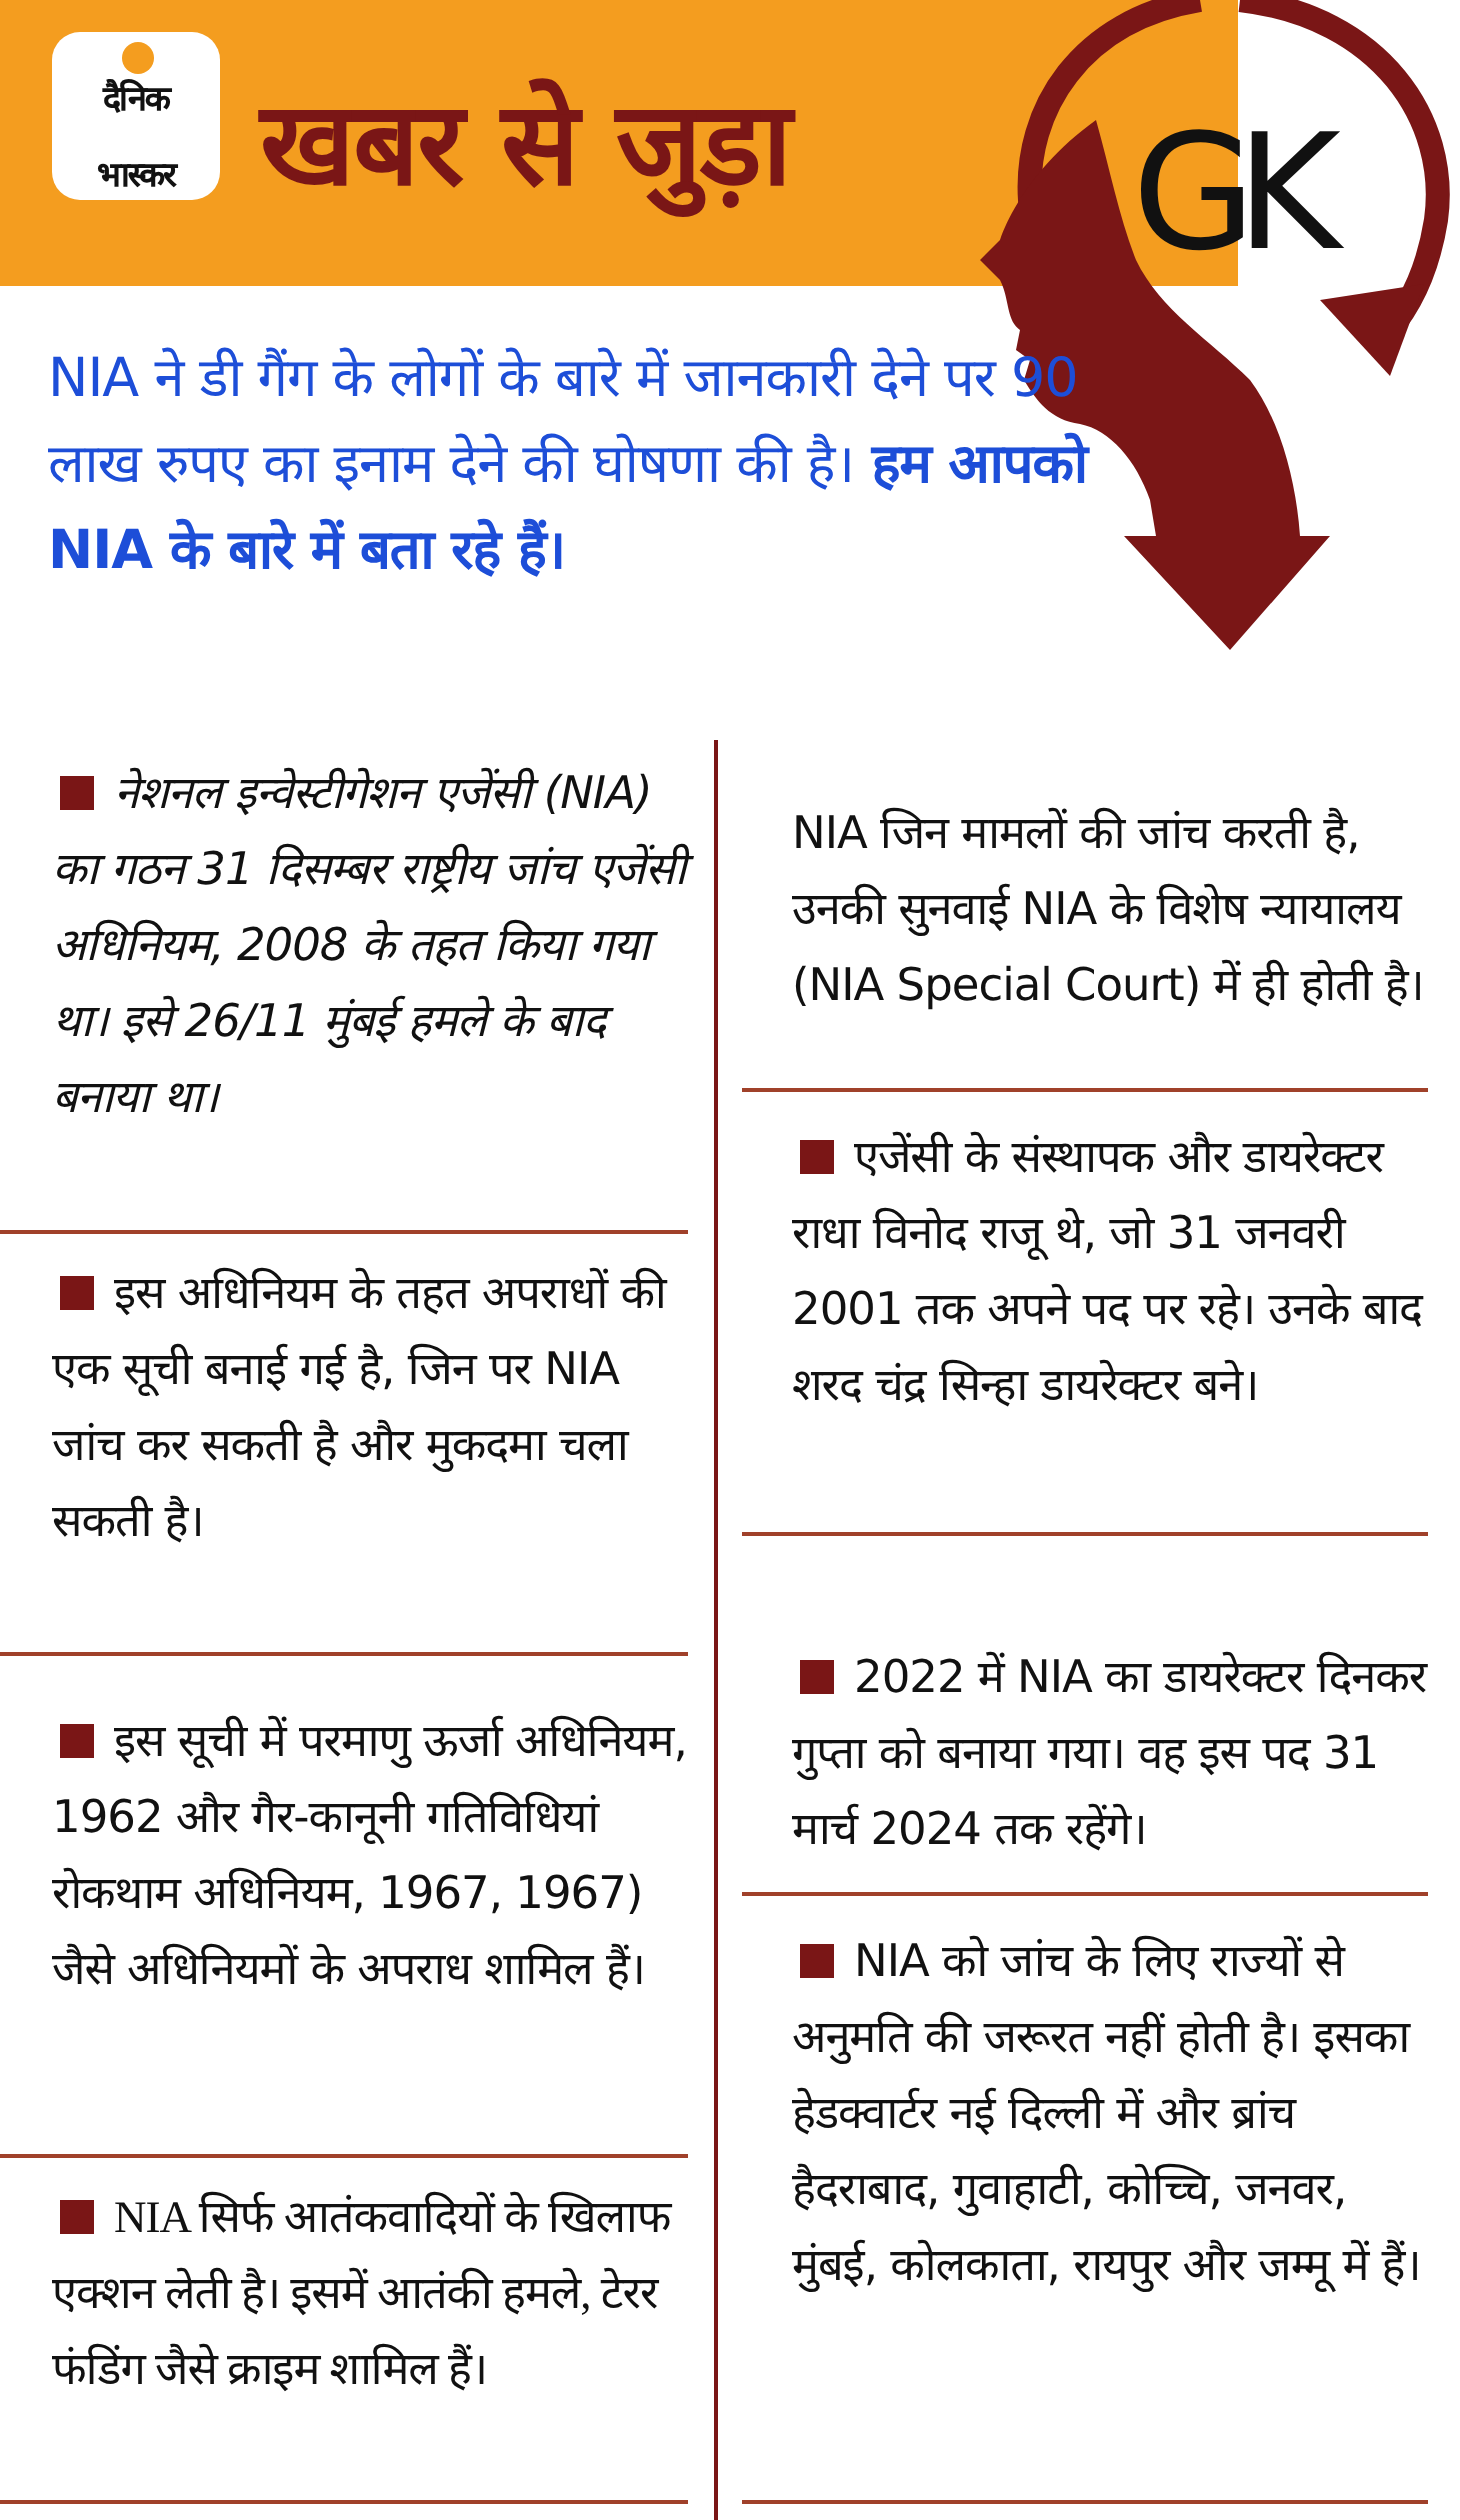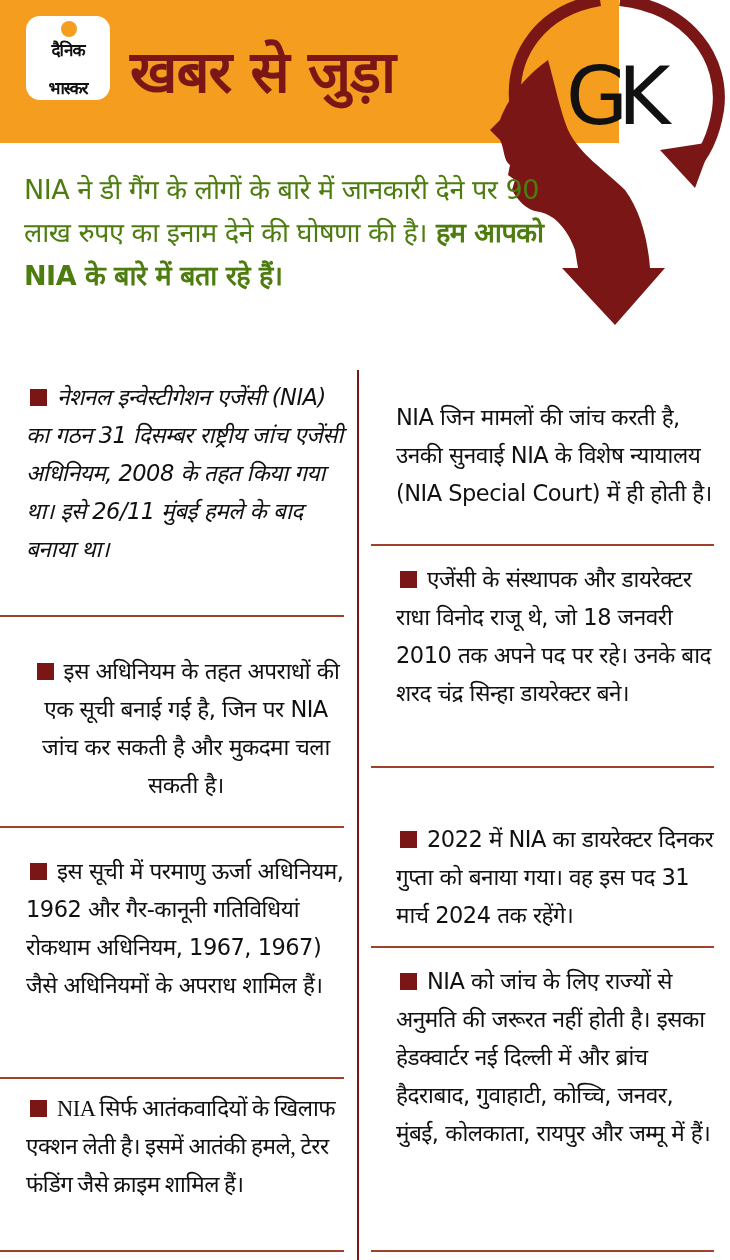--- a/index.html
+++ b/index.html
@@ -37,21 +37,21 @@
     .gk-graphic { position: absolute; left: 470px; top: 0; width: 260px; height: 335px; }
     .gk-text {
       position: absolute; left: 566px; top: 52px;
       font-family: "DejaVu Sans", sans-serif; font-size: 80px; line-height: 90px;
       color: #111; letter-spacing: -10px; text-align: center;
     }
 
     .intro {
       position: absolute; left: 24px; top: 168px; width: 540px;
       font-family: "DejaVu Sans", sans-serif; font-size: 27px; line-height: 43px;
-      color: #4d7c0f; font-weight: bold; letter-spacing: -0.5px;
+      color: #1d4ed8; font-weight: bold; letter-spacing: -0.5px;
     }
     .intro .bolder { font-weight: bold; }
 
     .col-divider {
       position: absolute; left: 357px; top: 370px; width: 2px; height: 890px;
       background: #7a1616;
     }
 
     .card {
       position: absolute; font-family: "DejaVu Sans", sans-serif;
@@ -99,42 +99,42 @@
   <span style="font-weight:normal;">NIA ने डी गैंग के लोगों के बारे में जानकारी देने पर 90 लाख रुपए का इनाम देने की घोषणा की है।</span><span class="bolder"> हम आपको NIA के बारे में बता रहे हैं।</span>
 </div>
 
 <div class="col-divider"></div>
 
 <div class="card left" style="top:378px;font-style:italic;">
   <span class="bullet"></span><span>नेशनल इन्वेस्टीगेशन एजेंसी (NIA) का गठन 31 दिसम्बर राष्ट्रीय जांच एजेंसी अधिनियम, 2008 के तहत किया गया था। इसे 26/11 मुंबई हमले के बाद बनाया था।</span>
 </div>
 <div class="hr left" style="top:615px;"></div>
 
-<div class="card left" style="top:652px;text-align:center;">
+<div class="card left" style="top:628px;">
   <span class="bullet"></span><span>इस अधिनियम के तहत अपराधों की एक सूची बनाई गई है, जिन पर NIA जांच कर सकती है और मुकदमा चला सकती है।</span>
 </div>
 <div class="hr left" style="top:826px;"></div>
 
 <div class="card left" style="top:852px;">
   <span class="bullet"></span><span>इस सूची में परमाणु ऊर्जा अधिनियम, 1962 और गैर-कानूनी गतिविधियां रोकथाम अधिनियम, 1967,  1967) जैसे अधिनियमों के अपराध शामिल हैं।</span>
 </div>
 <div class="hr left" style="top:1077px;"></div>
 
 <div class="card left" style="top:1090px;font-family:Liberation Serif, serif;">
   <span class="bullet"></span><span>NIA सिर्फ आतंकवादियों के खिलाफ एक्शन लेती है। इसमें आतंकी हमले, टेरर फंडिंग जैसे क्राइम शामिल हैं।</span>
 </div>
 <div class="hr left" style="top:1250px;"></div>
 
 <div class="card right" style="top:398px;">
   <span>NIA जिन मामलों की जांच करती है, उनकी सुनवाई NIA के विशेष न्यायालय (NIA Special Court) में ही होती है।</span>
 </div>
 <div class="hr right" style="top:544px;"></div>
 
 <div class="card right" style="top:560px;">
-  <span class="bullet"></span><span>एजेंसी के संस्थापक और डायरेक्टर राधा विनोद राजू थे, जो 18 जनवरी 2010 तक अपने पद पर रहे। उनके बाद शरद चंद्र सिन्हा डायरेक्टर बने।</span>
+  <span class="bullet"></span><span>एजेंसी के संस्थापक और डायरेक्टर राधा विनोद राजू थे, जो 31 जनवरी 2001 तक अपने पद पर रहे। उनके बाद शरद चंद्र सिन्हा डायरेक्टर बने।</span>
 </div>
 <div class="hr right" style="top:766px;"></div>
 
 <div class="card right" style="top:820px;">
   <span class="bullet"></span><span>2022 में NIA का डायरेक्टर दिनकर गुप्ता को बनाया गया। वह इस पद 31 मार्च 2024 तक रहेंगे।</span>
 </div>
 <div class="hr right" style="top:946px;"></div>
 
 <div class="card right" style="top:962px;">
   <span class="bullet"></span><span>NIA को जांच के लिए राज्यों से अनुमति की जरूरत नहीं होती है। इसका हेडक्वार्टर नई दिल्ली में और ब्रांच हैदराबाद, गुवाहाटी, कोच्चि, जनवर, मुंबई, कोलकाता, रायपुर और जम्मू में हैं।</span>

